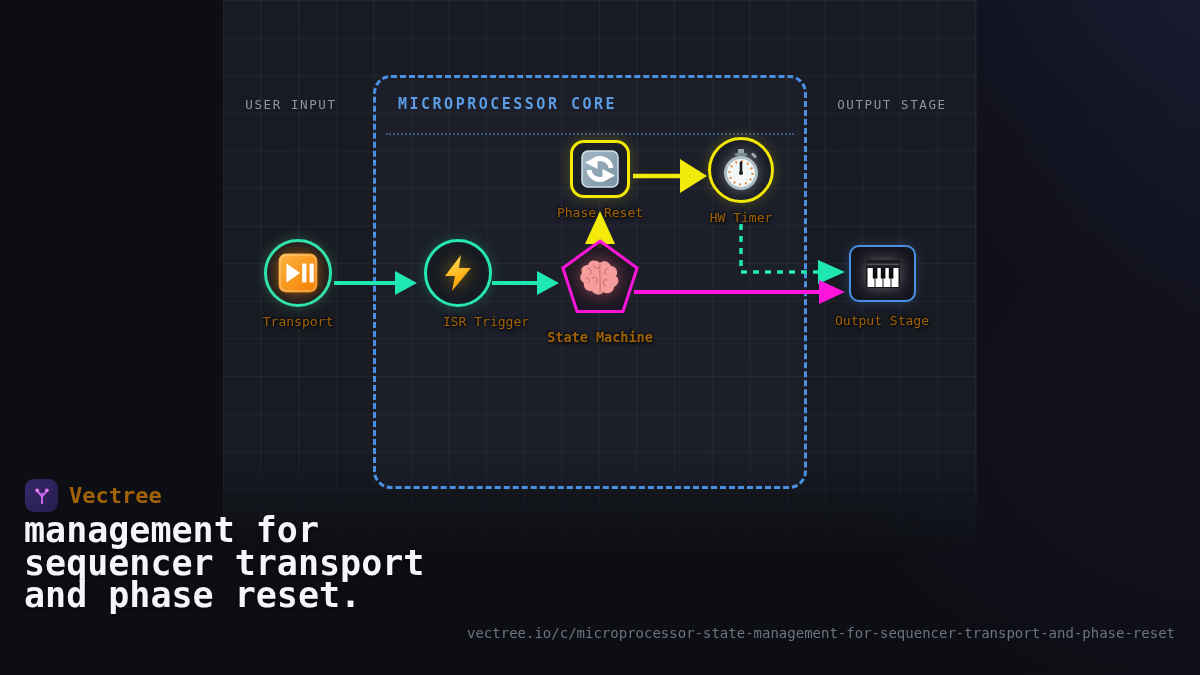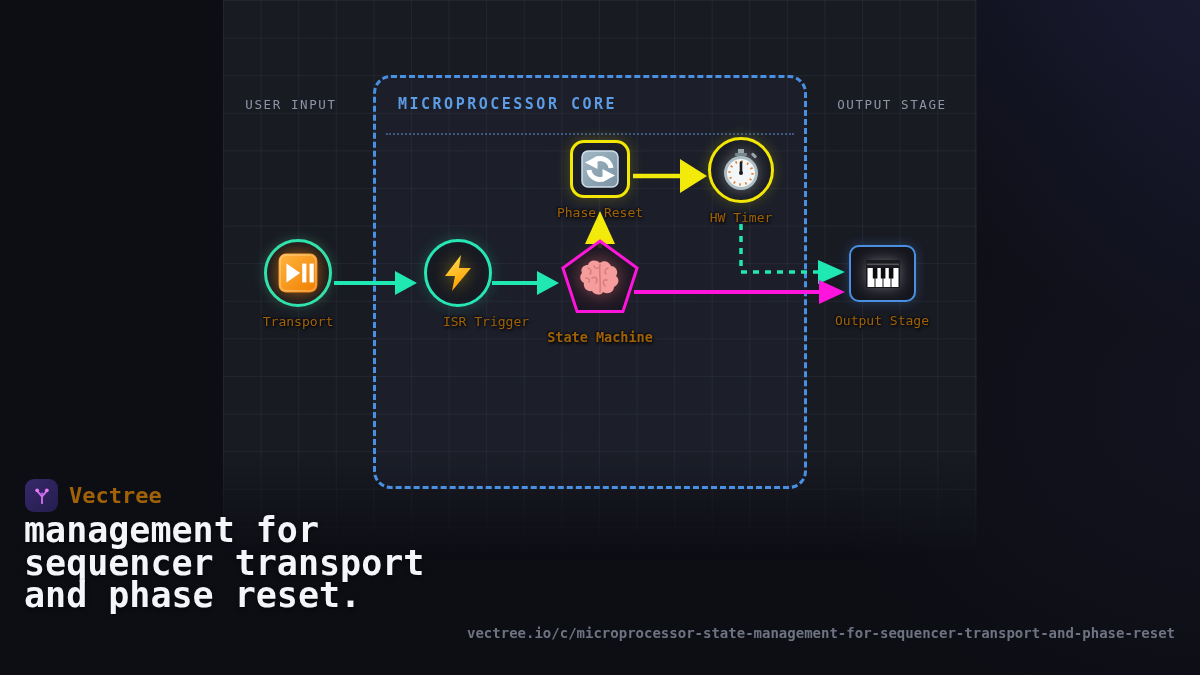--- a/index.html
+++ b/index.html
@@ -59,21 +59,21 @@
     display:flex; align-items:center; justify-content:center;
   }
   .brand-name { font-size:22px; font-weight:bold; color:#a16207; }
   .hero { position:absolute; left:24px; top:514px; z-index:6; }
   .hero div {
     font-size:35px; font-weight:bold; line-height:32.5px; color:#f4f5f8; white-space:nowrap;
     text-shadow:0 2px 4px rgba(0,0,0,0.6);
   }
   .url {
     position:absolute; right:25px; top:625px; z-index:6;
-    font-size:14px; color:#6e7382; white-space:nowrap;font-weight:bold;
+    font-size:14px; color:#6e7382; white-space:nowrap;
   }
   .glow-orange { filter:drop-shadow(0 0 9px rgba(255,140,10,0.6)); }
   .glow-yellow { filter:drop-shadow(0 0 8px rgba(255,205,10,0.45)); }
   .glow-pink   { filter:drop-shadow(0 0 10px rgba(250,115,115,0.55)); }
   .glow-white  { filter:drop-shadow(0 0 7px rgba(255,255,255,0.35)); }
 </style>
 </head>
 <body>
 
 <div class="canvas"></div>

